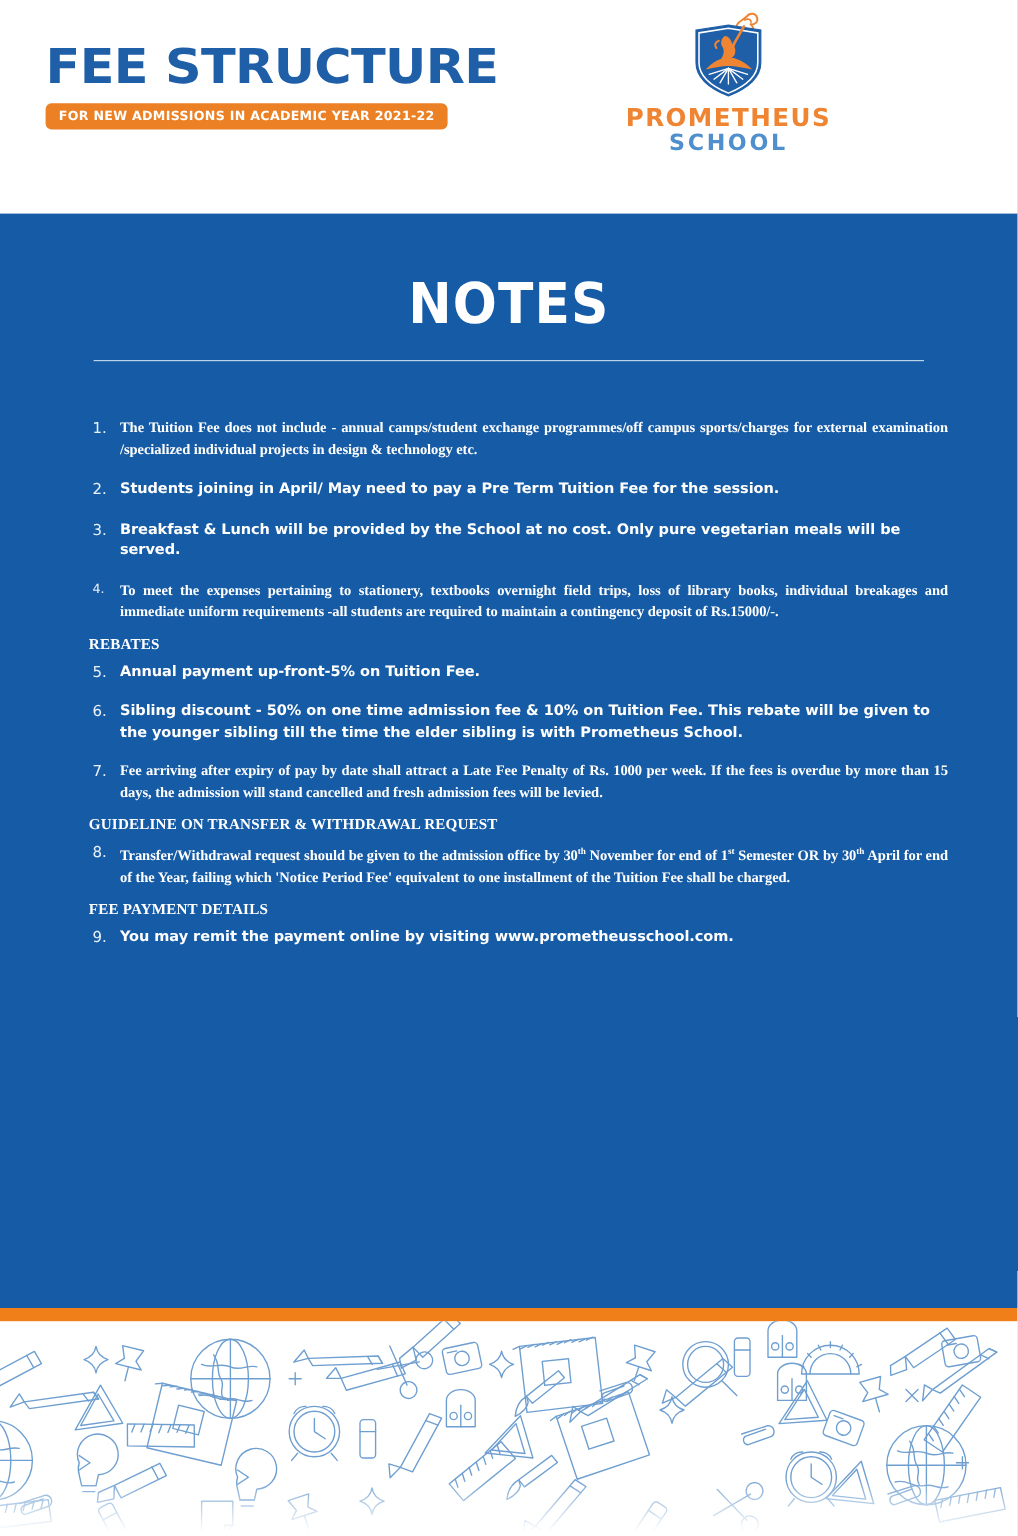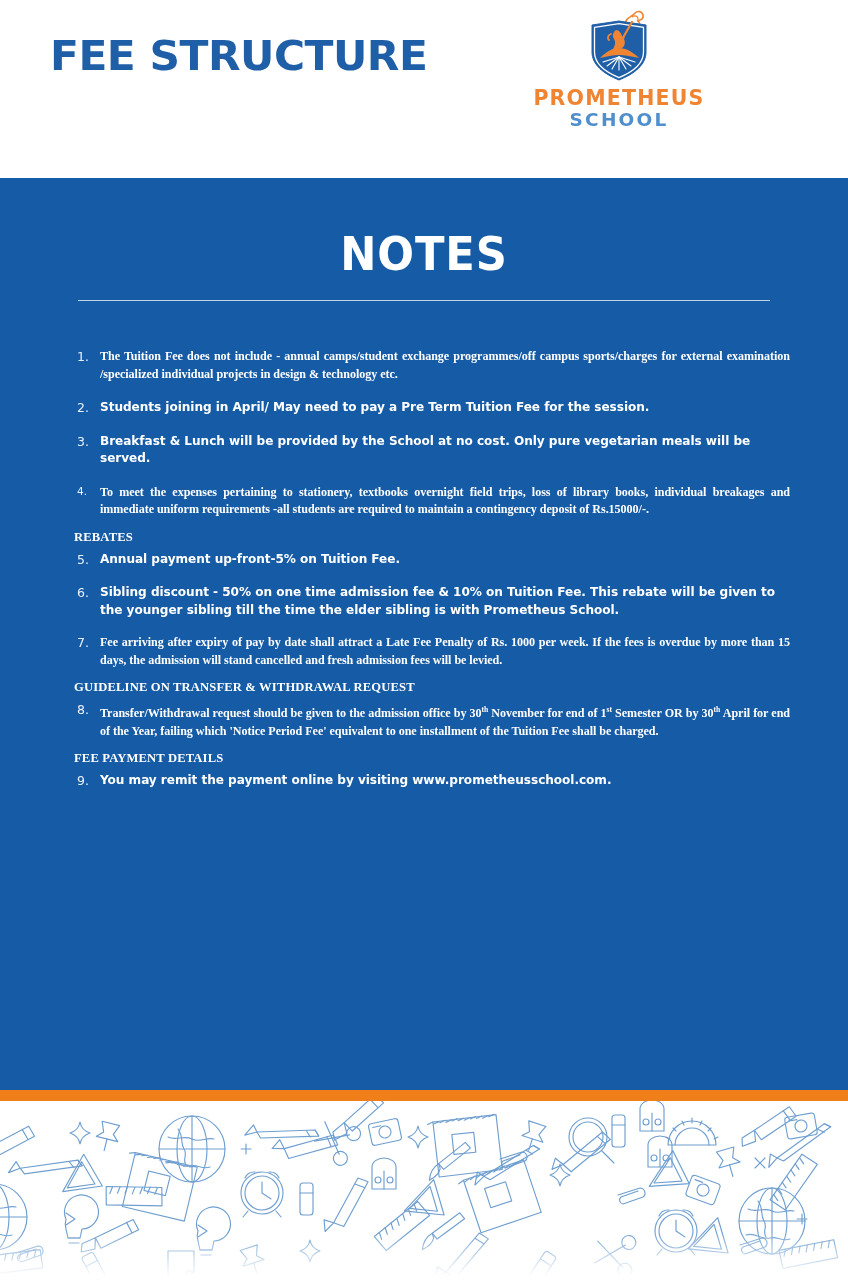--- a/index.html
+++ b/index.html
@@ -11,21 +11,21 @@
     width: 848px;
     height: 1280px;
     font-family: "Liberation Sans", sans-serif;
     overflow: hidden;
     position: relative;
   }
 
   
   .header {
     position: absolute;
-    left: 12px; top: 0;
+    left: 0; top: 0;
     width: 736px;
     height: 178px;
     background: #ffffff;
   }
   .header-left {
     position: absolute;
     left: 38px;
     top: 36px;
   }
   .fee-title {
@@ -204,20 +204,21 @@
     pointer-events: none;
   }
 </style>
 </head>
 <body>
 
 <div class="header">
 
   <div class="header-left">
     <div class="fee-title">FEE STRUCTURE</div>
+    <div class="fee-badge">FOR NEW ADMISSIONS IN ACADEMIC YEAR 2021-22</div>
   </div>
 
   <div class="header-right">
     <div class="shield-wrap">
       <svg width="74" height="76" viewBox="0 0 74 76">
 
         <path d="M52 6 C55 2 60 3 61 7 C62 11 58 13 55 12 C58 14 59 18 56 20 C53 22 49 20 49 16 C46 18 43 16 44 13 C45 10 49 9 52 6 Z" fill="none" stroke="#ef8432" stroke-width="1.6"></path>
         <path d="M50 9 C53 7 56 8 56 11" fill="none" stroke="#ef8432" stroke-width="1.3"></path>
 
         <path d="M10 17 L37 13 L64 17 L64 44 C64 57 52 66 37 72 C22 66 10 57 10 44 Z" fill="#1f5fa8" stroke="#1f5fa8" stroke-width="1"></path>

